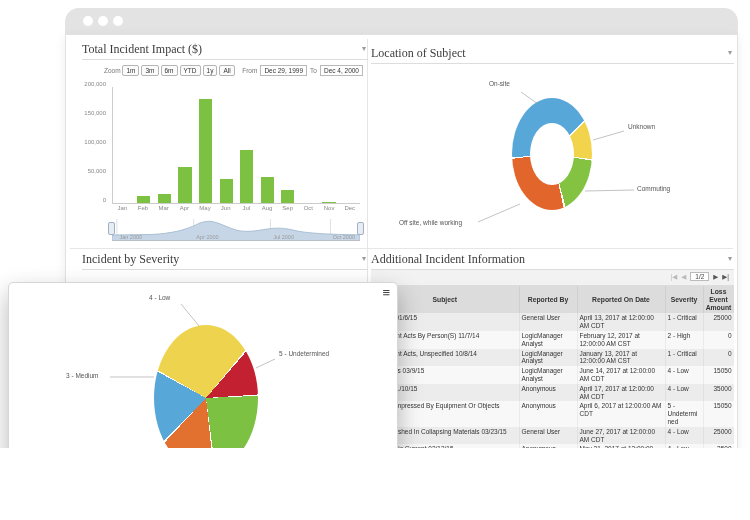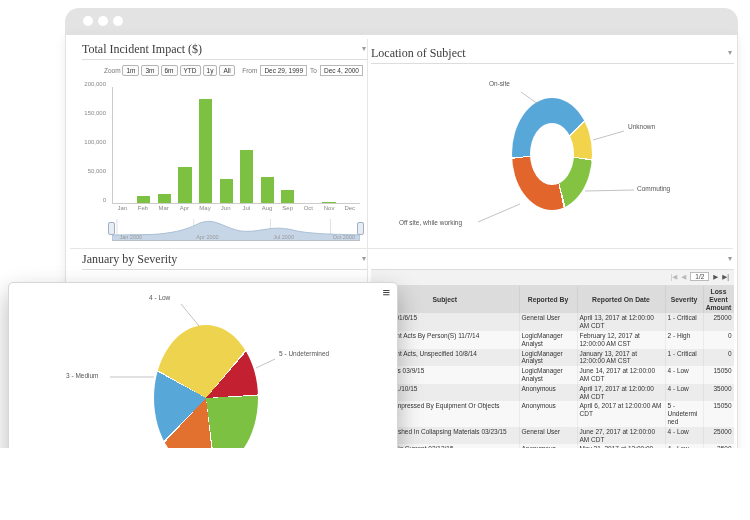--- a/index.html
+++ b/index.html
@@ -189,27 +189,28 @@
         </svg>
         <span class="slice-label" style="left:118px;top:17px">On-site</span>
         <span class="slice-label" style="left:257px;top:60px">Unknown</span>
         <span class="slice-label" style="left:266px;top:122px">Commuting</span>
         <span class="slice-label" style="left:28px;top:156px">Off site, while working</span>
       </div>
     </section>
 
     <section class="panel p-severity">
       <div class="ptitle">
-        <span>January by Severity</span>
+        <span>Incident by Severity</span>
         <span class="caret">▾</span>
       </div>
     </section>
 
     <section class="panel p-table">
       <div class="ptitle">
+        <span>Additional Incident Information</span>
         <span class="caret">▾</span>
       </div>
       <div class="toolbar">
         <span class="pgwrap">
           <span class="pgico">|◀</span><span class="pgico">◀</span><span class="pgbox">1/2</span><span class="pgico active">▶</span><span class="pgico active">▶|</span>
         </span>
       </div>
       <table class="grid">
         <colgroup>
             <col style="width:148px">

